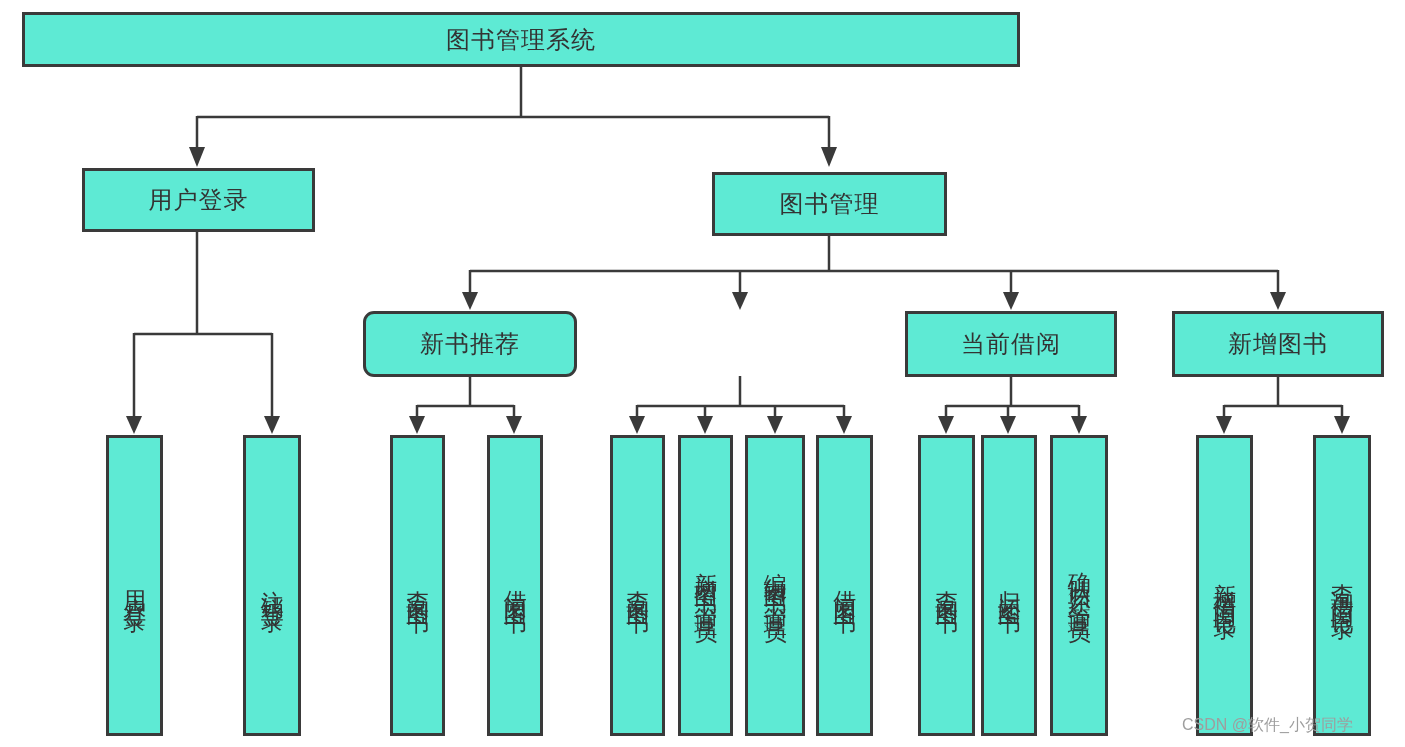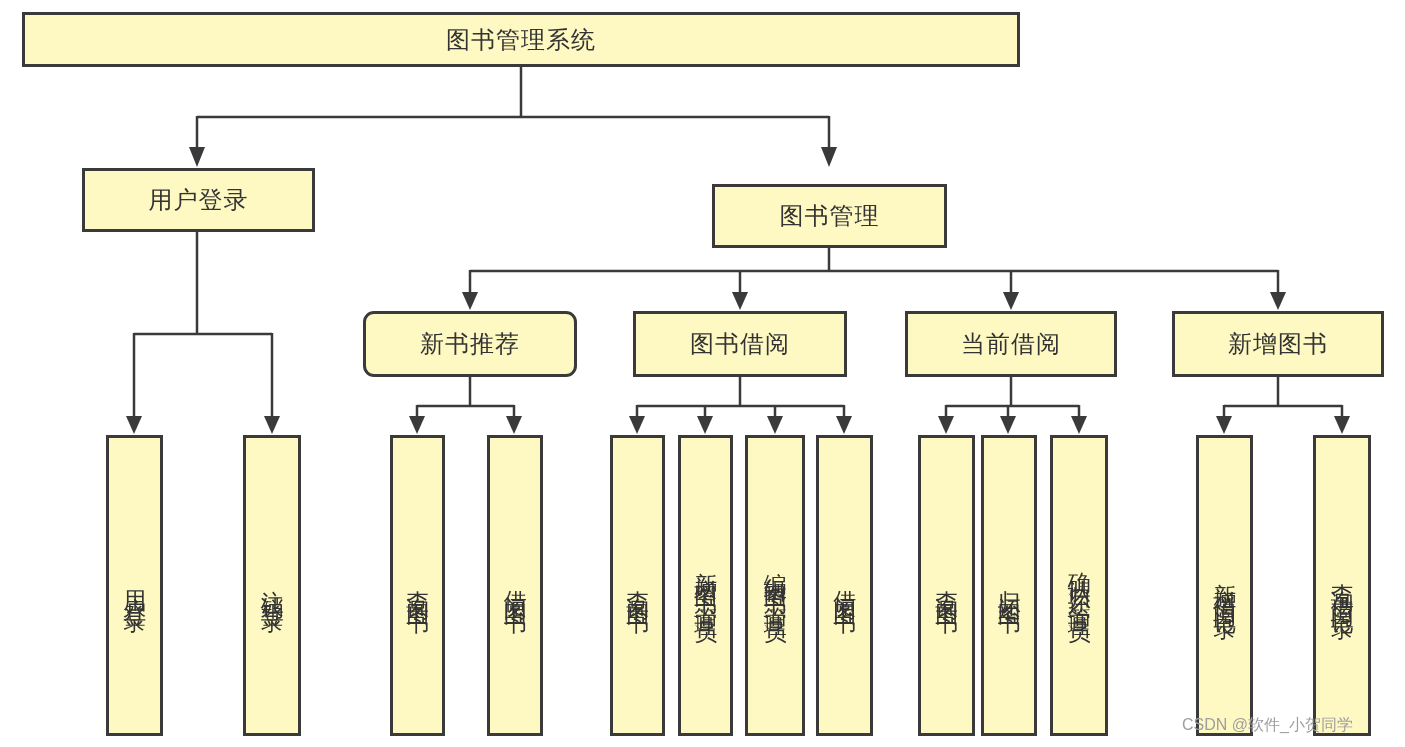--- a/index.html
+++ b/index.html
@@ -8,21 +8,21 @@
     width:1405px;height:747px;
     background:#ffffff;
     font-family:"Liberation Sans",sans-serif;
     overflow:hidden;
   }
   #wires{position:absolute;left:0;top:0;}
   .box{
     position:absolute;
     box-sizing:border-box;
     border:3px solid #3a3a3a;
-    background:#fef9c3;
+    background:#5eead4;
     color:#333333;
     display:flex;
     align-items:center;
     justify-content:center;
     text-align:center;
   }
   .box.h{font-size:24px;letter-spacing:1px;}
   .box.v{
     font-size:23px;
     writing-mode:vertical-rl;
@@ -113,24 +113,23 @@
       <polygon points="1071,416 1087,416 1079,434"></polygon>
 
       <polygon points="1216,416 1232,416 1224,434"></polygon>
       <polygon points="1334,416 1350,416 1342,434"></polygon>
     </g>
   </svg>
 
   <div class="box h" style="left:22px;top:12px;width:998px;height:55px;">图书管理系统</div>
 
   <div class="box h" style="left:82px;top:168px;width:233px;height:64px;">用户登录</div>
-  <div class="box h" style="left:712px;top:184px;width:235px;height:64px;">图书管理</div>
+  <div class="box h" style="left:712px;top:172px;width:235px;height:64px;">图书管理</div>
 
   <div class="box h" style="left:363px;top:311px;width:214px;height:66px;border-radius:11px;">新书推荐</div>
-  <div class="box h" style="left:633px;top:311px;width:214px;height:66px;">图书借阅</div>
   <div class="box h" style="left:905px;top:311px;width:212px;height:66px;">当前借阅</div>
   <div class="box h" style="left:1172px;top:311px;width:212px;height:66px;">新增图书</div>
 
   <div class="box v" style="left:106px;top:435px;width:57px;height:301px;">用户登录</div>
   <div class="box v" style="left:243px;top:435px;width:58px;height:301px;">注销登录</div>
 
   <div class="box v" style="left:390px;top:435px;width:55px;height:301px;">查询图书</div>
   <div class="box v" style="left:487px;top:435px;width:56px;height:301px;">借阅图书</div>
 
   <div class="box v" style="left:610px;top:435px;width:55px;height:301px;">查询图书</div>

